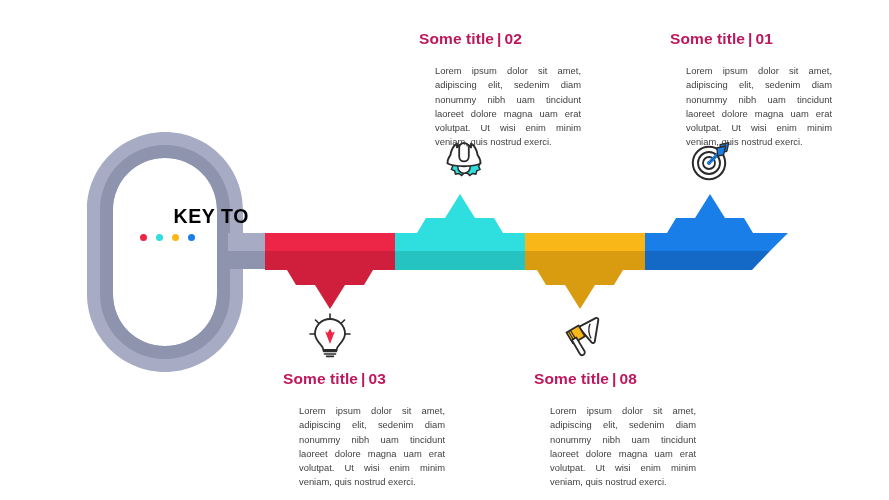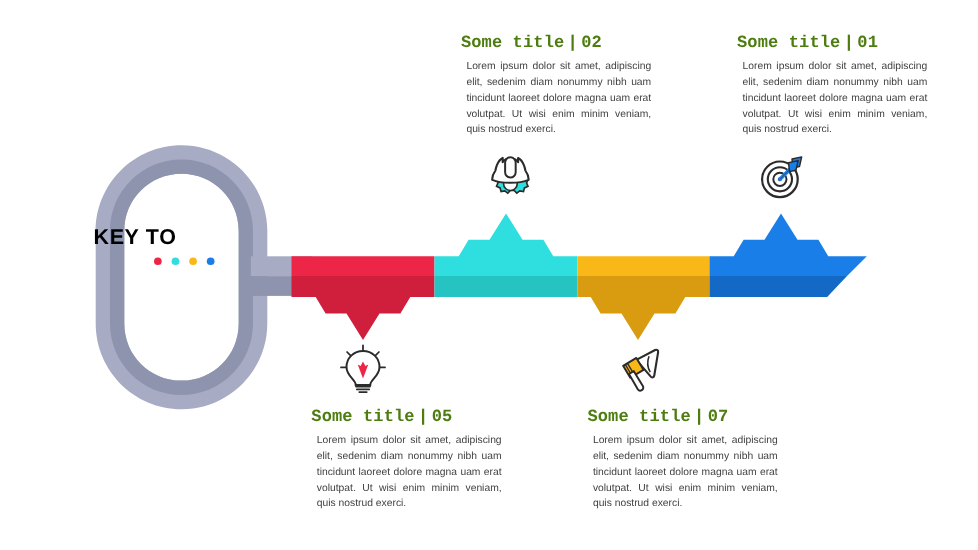--- a/index.html
+++ b/index.html
@@ -9,40 +9,40 @@
     position:relative;
   }
   #stage{position:absolute;left:0;top:0;width:889px;height:500px;}
 
   
   #keyart{position:absolute;left:0;top:0;width:889px;height:500px;}
 
   
   .block{position:absolute;width:178px;}
   .block .ttl{
-    font-size:15.5px;font-weight:bold;color:#4d7c0f;
-    letter-spacing:.1px;margin:0 0 5px 0;white-space:nowrap;font-family:Liberation Mono, monospace;
+    font-size:15.5px;font-weight:bold;color:#be185d;
+    letter-spacing:.1px;margin:0 0 5px 0;white-space:nowrap;
   }
   .block .ttl .bar{font-weight:bold;padding:0 3px;}
   .block .ttl .num{font-weight:bold;}
   .block .body{
     font-size:9.4px;line-height:1.52;color:#3f3f3f;
-    text-align:justify;text-justify:inter-word;margin:5px;
+    text-align:justify;text-justify:inter-word;margin:16px;
   }
   .b-right .ttl{text-align:left;}
   .b-right .body{text-align:justify;}
 
   #blk1{left:283px;top:370px;}
   #blk2{left:419px;top:30px;}
   #blk3{left:534px;top:370px;}
   #blk4{left:670px;top:30px;}
 
   
   #center-label{
-    position:absolute;left:85px;top:205px;width:164px;text-align:left;
+    position:absolute;left:85px;top:205px;width:164px;text-align:right;
   }
   #center-label .l1,#center-label .l2{
     font-size:19.5px;font-weight:bold;color:#000;letter-spacing:.6px;line-height:1.18;
   }
   #dots{display:flex;justify-content:center;gap:9px;margin-top:6px;}
   #dots i{width:7px;height:7px;border-radius:50%;display:block;}
 </style>
 </head>
 <body>
 
@@ -200,35 +200,35 @@
     <div id="dots">
       <i style="background: rgb(237, 38, 71);"></i>
       <i style="background: rgb(47, 222, 222);"></i>
       <i style="background: rgb(249, 183, 24);"></i>
       <i style="background: rgb(26, 126, 232);"></i>
     </div>
   </div>
 
   <div class="block" id="blk1">
     <div class="ttl">
-      <span>Some title</span><span class="bar">|</span><span class="num">05</span>
+      <span>Some title</span><span class="bar">|</span><span class="num">03</span>
     </div>
     <p class="body">Lorem ipsum dolor sit amet, adipiscing elit, sedenim diam nonummy nibh uam tincidunt laoreet dolore magna uam erat volutpat. Ut wisi enim minim veniam, quis nostrud exerci.</p>
   </div>
 
   <div class="block b-right" id="blk2">
     <div class="ttl">
       <span>Some title</span><span class="bar">|</span><span class="num">02</span>
     </div>
     <p class="body">Lorem ipsum dolor sit amet, adipiscing elit, sedenim diam nonummy nibh uam tincidunt laoreet dolore magna uam erat volutpat. Ut wisi enim minim veniam, quis nostrud exerci.</p>
   </div>
 
   <div class="block" id="blk3">
     <div class="ttl">
-      <span>Some title</span><span class="bar">|</span><span class="num">07</span>
+      <span>Some title</span><span class="bar">|</span><span class="num">08</span>
     </div>
     <p class="body">Lorem ipsum dolor sit amet, adipiscing elit, sedenim diam nonummy nibh uam tincidunt laoreet dolore magna uam erat volutpat. Ut wisi enim minim veniam, quis nostrud exerci.</p>
   </div>
 
   <div class="block b-right" id="blk4">
     <div class="ttl">
       <span>Some title</span><span class="bar">|</span><span class="num">01</span>
     </div>
     <p class="body">Lorem ipsum dolor sit amet, adipiscing elit, sedenim diam nonummy nibh uam tincidunt laoreet dolore magna uam erat volutpat. Ut wisi enim minim veniam, quis nostrud exerci.</p>
   </div>

